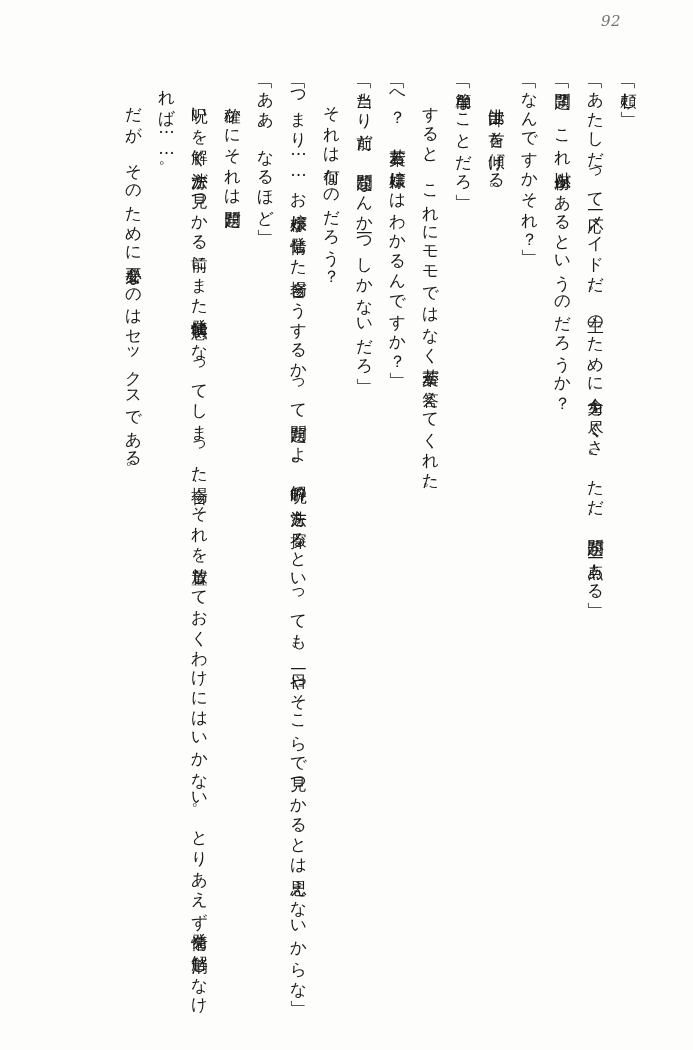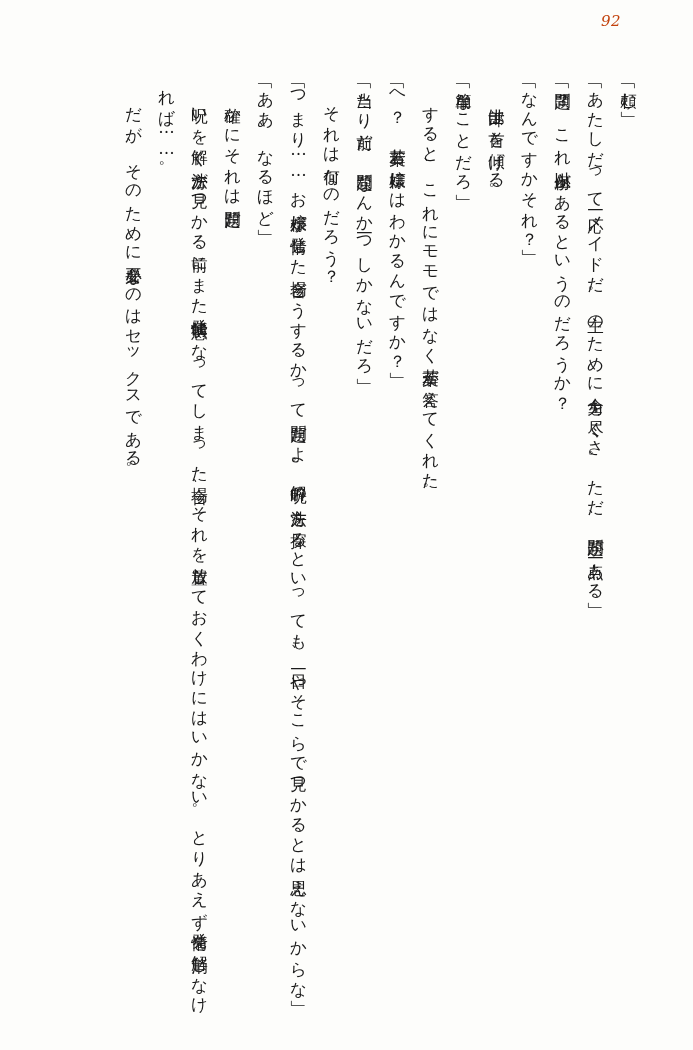--- a/index.html
+++ b/index.html
@@ -21,21 +21,21 @@
     background: #fdfdfb;
     box-sizing: border-box;
   }
   .page-number {
     position: absolute;
     top: 12px;
     right: 72px;
     font-size: 15px;
     font-style: italic;
     font-family: "DejaVu Serif", "Liberation Serif", serif;
-    color: #c2410c;
+    color: #737373;
     letter-spacing: 0.5px;
   }
   .body-text {
     position: absolute;
     top: 78px;
     right: 48px;
     left: 48px;
     bottom: 40px;
     writing-mode: vertical-rl;
     text-orientation: upright;

